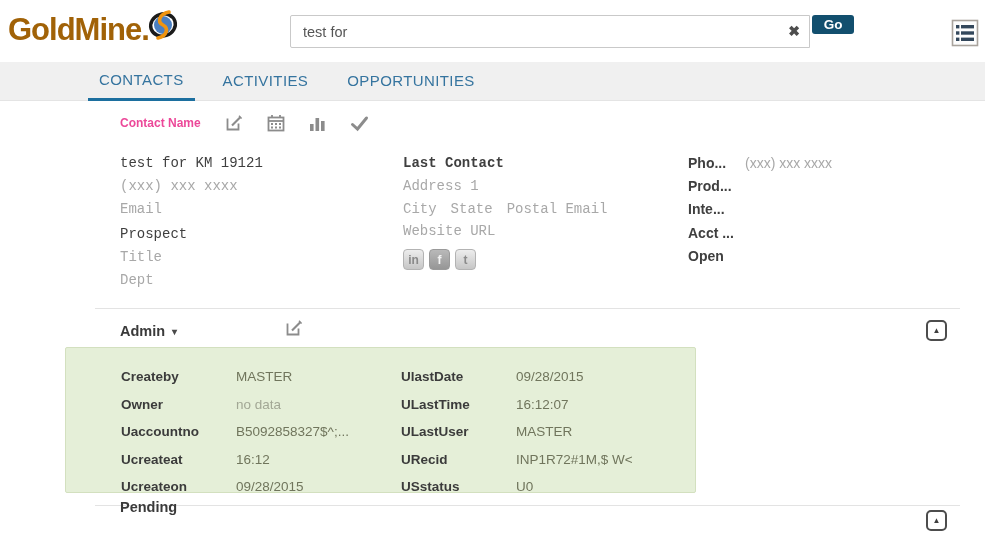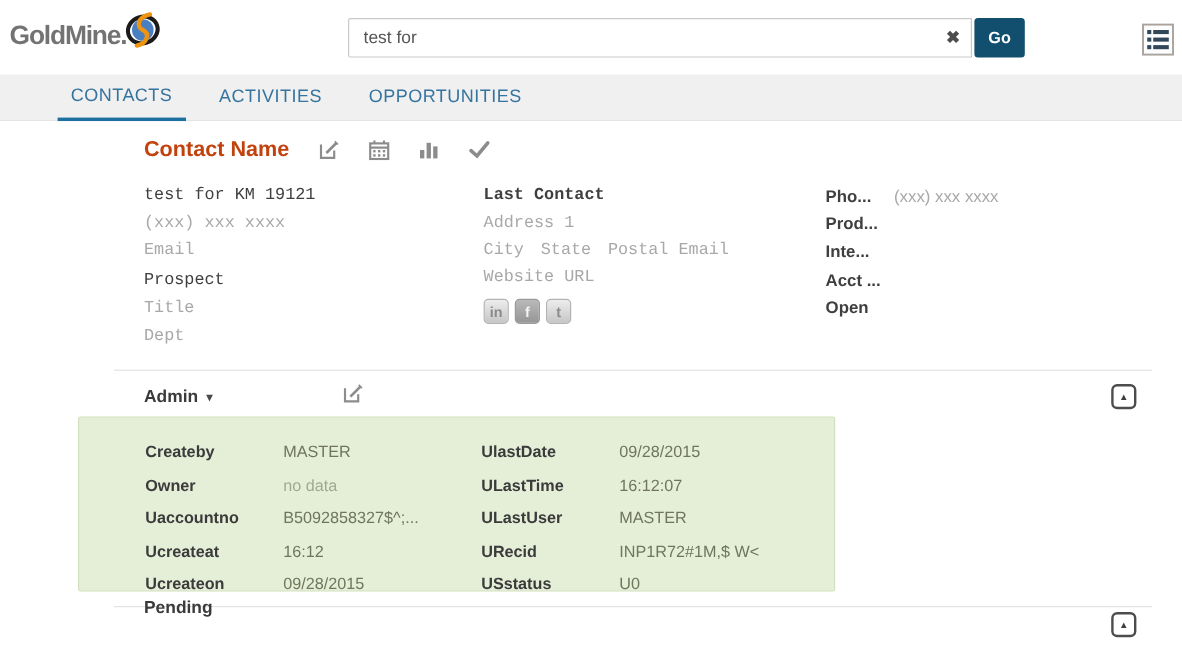--- a/index.html
+++ b/index.html
@@ -3,48 +3,48 @@
 <meta charset="utf-8">
 <style>
   * { margin:0; padding:0; box-sizing:border-box; }
   html,body { width:985px; height:549px; background:#fff; overflow:hidden;
               font-family:"Liberation Sans", sans-serif; }
   .app { position:relative; width:985px; height:549px; background:#fff; }
 
   
   .header { position:relative; width:100%; height:62px; background:#fff; }
   .logo { position:absolute; left:8px; top:12px; display:flex; align-items:flex-start; cursor:pointer; }
-  .logo-text { font-size:22px; font-weight:bold; color:#737373; letter-spacing:-1px; line-height:36px; }
+  .logo-text { font-size:31px; font-weight:bold; color:#a16207; letter-spacing:-1px; line-height:36px; }
   .logo-swirl { margin-left:-4px; margin-top:-6px; }
 
   .search-wrap { position:absolute; left:290px; top:15px; display:flex; }
   .search-box { position:relative; width:520px; height:33px; }
   .search-input { width:100%; height:100%; border:1px solid #c9c9c9; border-radius:2px 0 0 2px;
                   font-size:14.5px; color:#555; padding:0 34px 0 12px;
                   font-family:"Liberation Sans", sans-serif; outline:none; }
   .search-clear { position:absolute; right:10px; top:7px; font-size:14px; font-weight:bold;
                   color:#4d4d4d; cursor:pointer; line-height:18px; }
-  .go-btn { width:42px; height:33px; margin-left:2px; background:var(--c-go_button_bg,#124f6e);
+  .go-btn { width:42px; height:19px; margin-left:2px; background:var(--c-go_button_bg,#124f6e);
             color:#fff; border:none; border-radius:3px; font-size:13.5px; font-weight:bold;
             cursor:pointer; font-family:"Liberation Sans", sans-serif; }
 
   .menu-btn { position:absolute; right:6px; top:19px; width:28px; height:28px; cursor:pointer; }
 
   
   .tabbar { width:100%; height:39px; background:#f0f0f0; border-bottom:1px solid #e4e4e4;
-            display:flex; padding-left:48px; }
+            display:flex; padding-left:88px; }
   .tab { height:39px; line-height:37px; padding:0 11px; margin-right:17px; font-size:15px;
          color:var(--c-tab_text,#35749f); letter-spacing:0.4px; cursor:pointer; }
   .tab.active { border-bottom:3px solid var(--c-accent_blue,#1c6f9f); line-height:36px; }
 
   
   .main { position:relative; width:100%; height:448px; background:#fff; }
 
   .card-header { position:absolute; left:120px; top:13px; display:flex; align-items:center; }
-  .card-header-label { font-size:18px; font-weight:bold; color:#c2410c; margin-right:24px; }
+  .card-header-label { font-size:12px; font-weight:bold; color:#ec4899; margin-right:24px; }
   .hicon { margin-right:24px; cursor:pointer; display:inline-flex; }
 
   .col { position:absolute; top:51px; font-size:14px; }
   .col1 { left:120px; width:270px; }
   .col2 { left:403px; width:270px; }
   .col3 { left:688px; width:280px; }
   .line { line-height:22.8px; white-space:nowrap;font-family:Liberation Mono, monospace; }
   .dark { color:#3f3f3f; }
   .bold { font-weight:bold; }
   .muted { color:var(--c-muted_text,#a8a8a8); }

